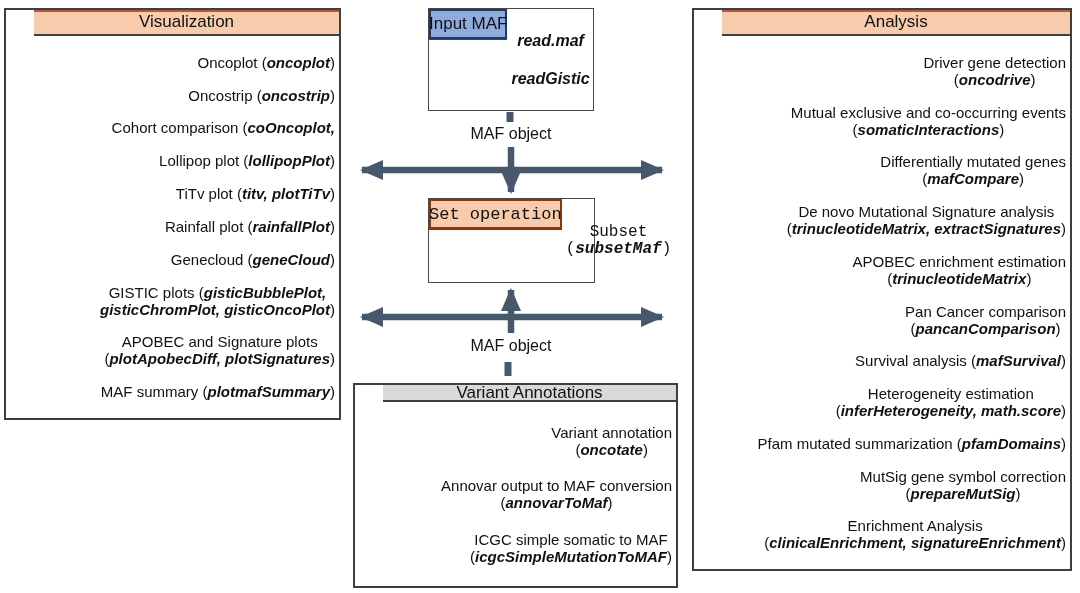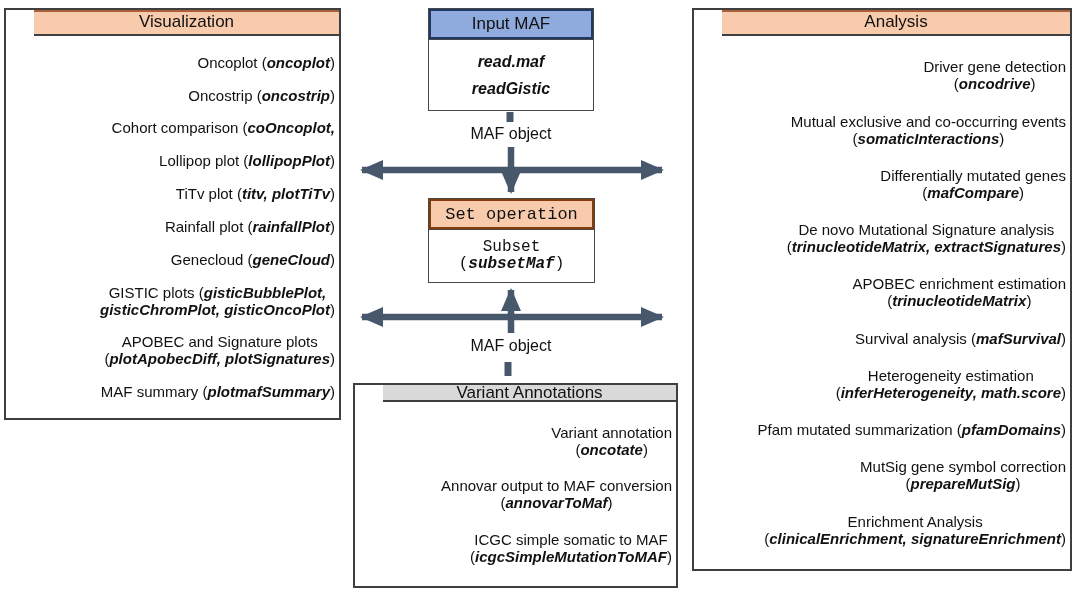--- a/index.html
+++ b/index.html
@@ -58,21 +58,21 @@
   #panel-analysis      { left: 692px; top: 8px;   width: 380px; height: 563px; }
   #panel-variant       { left: 353px; top: 383px; width: 325px; height: 205px; }
 
   
   .box {
     position: absolute;
     background: #ffffff;
     border: 1.5px solid #474747;
     box-sizing: border-box;
     display: flex;
-    flex-direction: column;
+    flex-direction: row;
   }
   .box-header {
     flex: 0 0 auto;
     height: 31px;
     display: flex;
     align-items: center;
     justify-content: center;
     font-size: 17px;
     border-bottom: 1.5px solid #474747;
     box-sizing: border-box;
@@ -236,20 +236,24 @@
         </div>
         <div class="item">
           <div class="line"><span>De novo Mutational Signature analysis</span></div>
           <div class="line"><span>(</span><span class="fn">trinucleotideMatrix, extractSignatures</span><span>)</span></div>
         </div>
         <div class="item">
           <div class="line"><span>APOBEC enrichment estimation</span></div>
           <div class="line"><span>(</span><span class="fn">trinucleotideMatrix</span><span>)</span></div>
         </div>
         <div class="item">
+          <div class="line"><span>Pan Cancer comparison</span></div>
+          <div class="line"><span>(</span><span class="fn">pancanComparison</span><span>)</span></div>
+        </div>
+        <div class="item">
           <div class="line"><span>Survival analysis (</span><span class="fn">mafSurvival</span><span>)</span></div>
         </div>
         <div class="item">
           <div class="line"><span>Heterogeneity estimation</span></div>
           <div class="line"><span>(</span><span class="fn">inferHeterogeneity, math.score</span><span>)</span></div>
         </div>
         <div class="item">
           <div class="line"><span>Pfam mutated summarization (</span><span class="fn">pfamDomains</span><span>)</span></div>
         </div>
         <div class="item">

